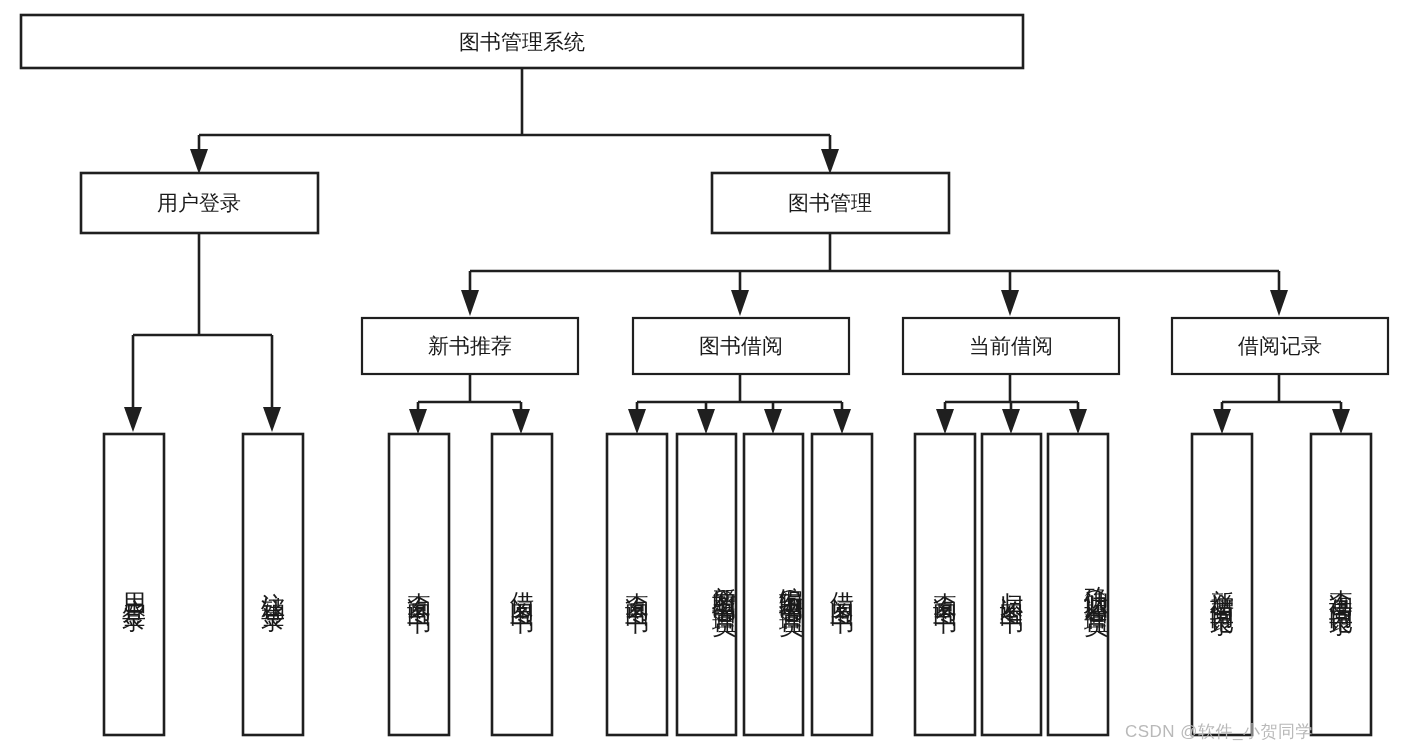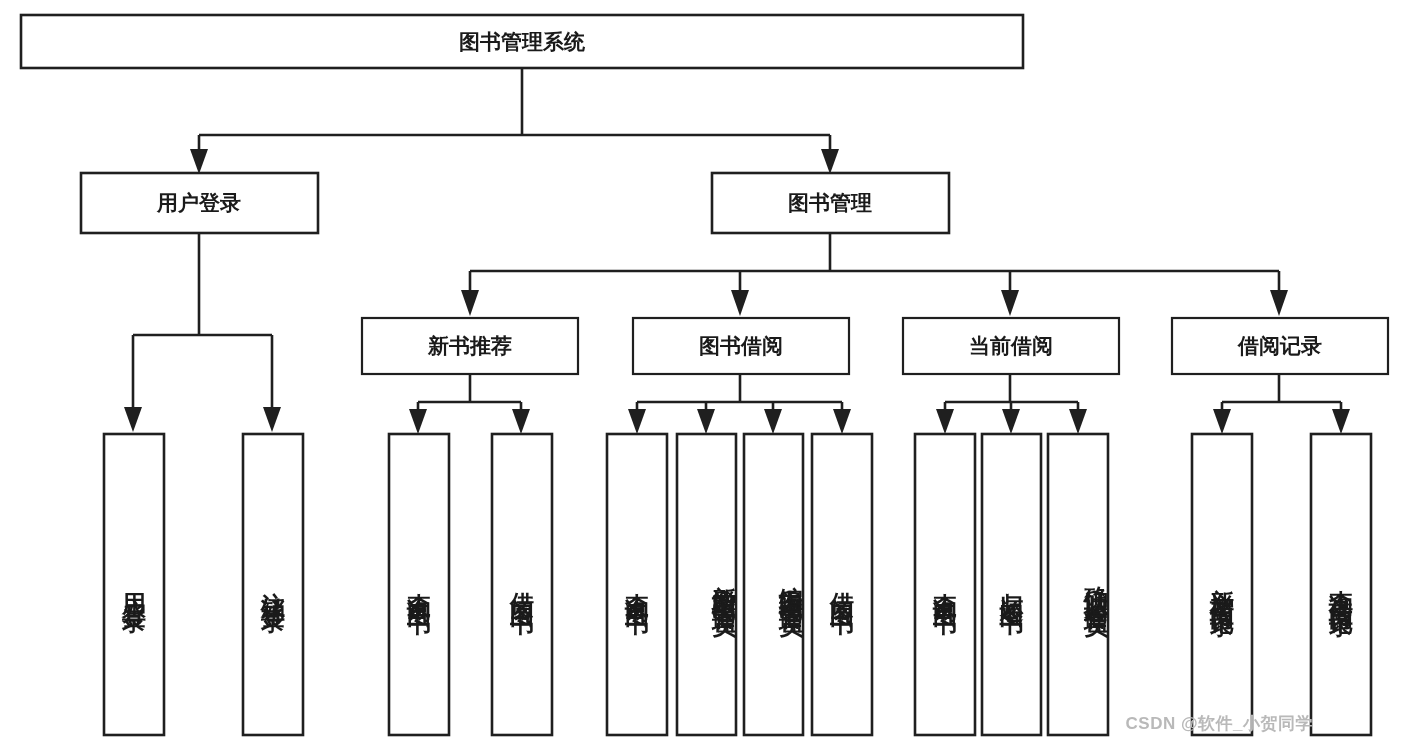--- a/index.html
+++ b/index.html
@@ -11,21 +11,20 @@
     width: 1405px;
     height: 747px;
     font-family: "Liberation Sans", sans-serif;
     overflow: hidden;
   }
   #diagram-root {
     position: relative;
     width: 1321px;
     height: 747px;
     background: #ffffff;
-    font-weight: bold;
   }
   svg.diagram-svg {
     position: absolute;
     left: 0;
     top: 0;
     width: 1405px;
     height: 747px;
   }
   .node-rect {
     fill: #ffffff;
@@ -48,21 +47,21 @@
   .node-label-h {
     font-family: "Liberation Sans", sans-serif;
     font-size: 21px;
     fill: #1a1a1a;
     text-anchor: middle;
     dominant-baseline: middle;
   }
   .watermark {
     position: absolute;
     right: 8px;
-    bottom: 12px;
+    bottom: 4px;
     font-family: "Liberation Sans", sans-serif;
     font-size: 17px;
     color: #b9b9b9;
     letter-spacing: 0.5px;
     white-space: nowrap;
     user-select: none;
   }
 </style>
 </head>
 <body>

